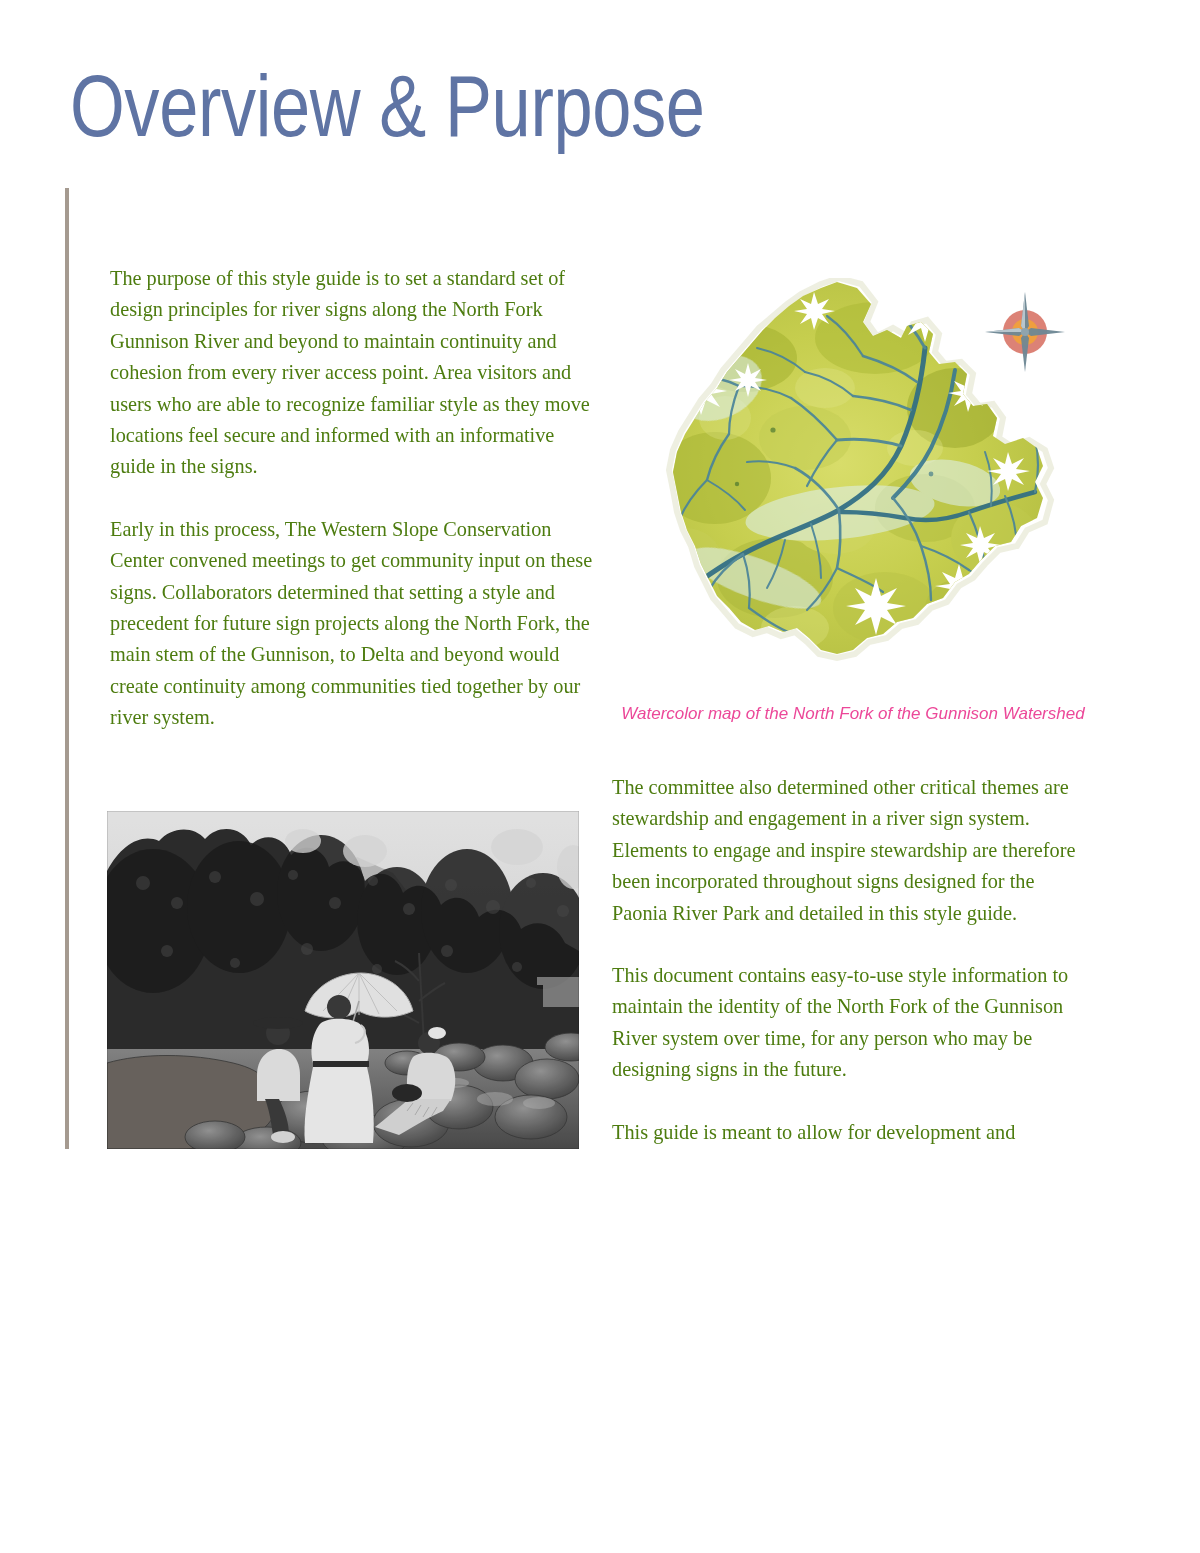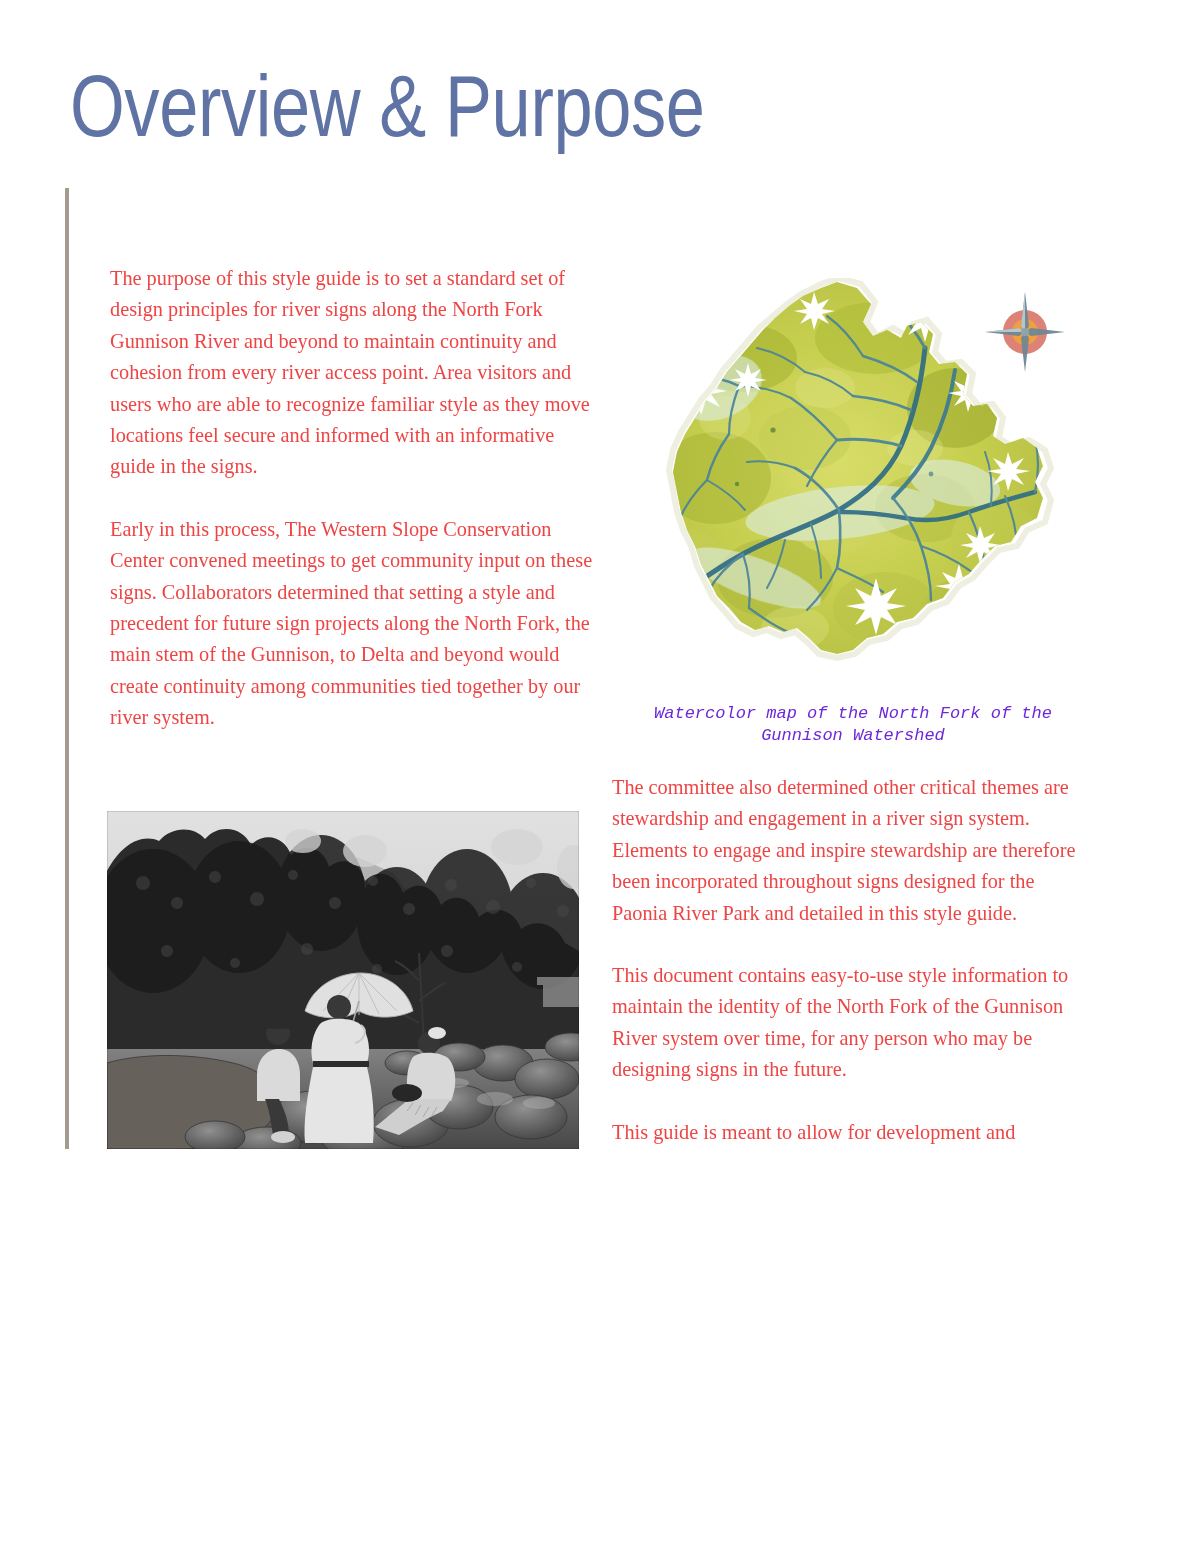--- a/index.html
+++ b/index.html
@@ -44,45 +44,45 @@
     height: 1150px;
     background: #a59a90;
   }
 
   
   .body-col {
     position: absolute;
     font-family: "Liberation Serif", serif;
     font-size: 20.3px;
     line-height: 31.4px;
-    color: #ef4444;
+    color: #4d7c0f;
     text-align: left;
   }
   .body-col p {
     margin: 0 0 31px 0;
   }
   .col-left-top {
     left: 110px;
     top: 263px;
     width: 490px;
   }
   .col-right-bottom {
     left: 612px;
     top: 772px;
     width: 482px;
   }
 
   
   .caption {
     position: absolute;
-    font-family: Liberation Mono, monospace;
+    font-family: Liberation Sans, sans-serif;
     font-style: italic;
     font-size: 17px;
     line-height: 22px;
-    color: #6d28d9;
+    color: #ec4899;
     text-align: center;
   }
   .caption-map {
     left: 612px;
     top: 703px;
     width: 482px;
   }
   .caption-photo {
     left: 107px;
     top: 1168px;

